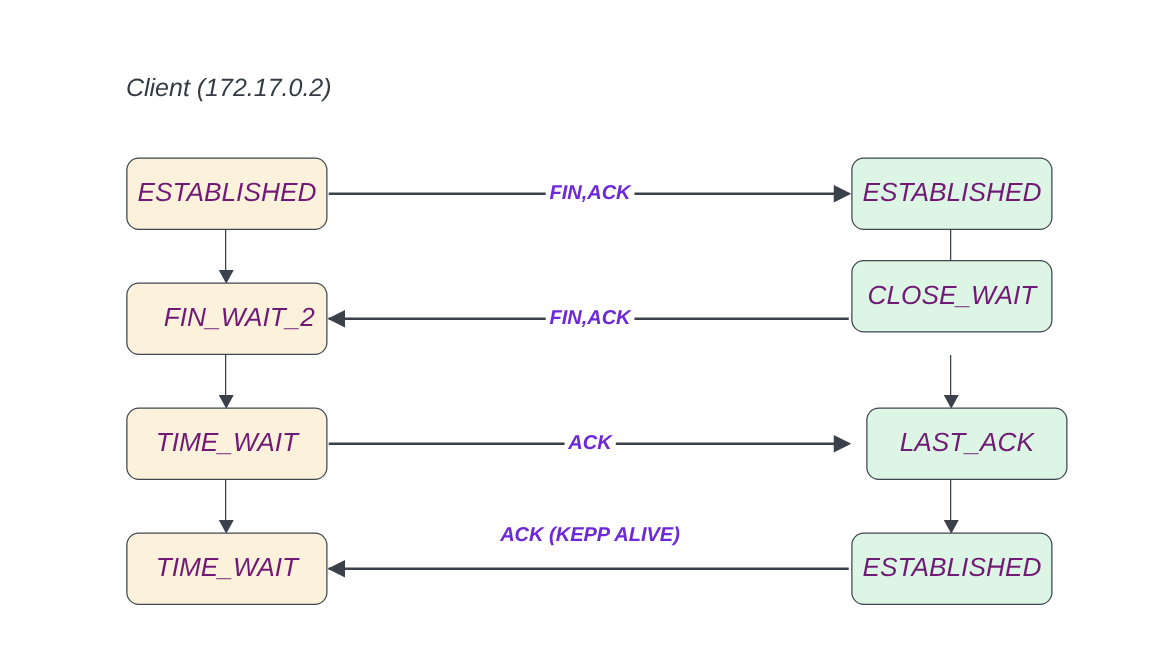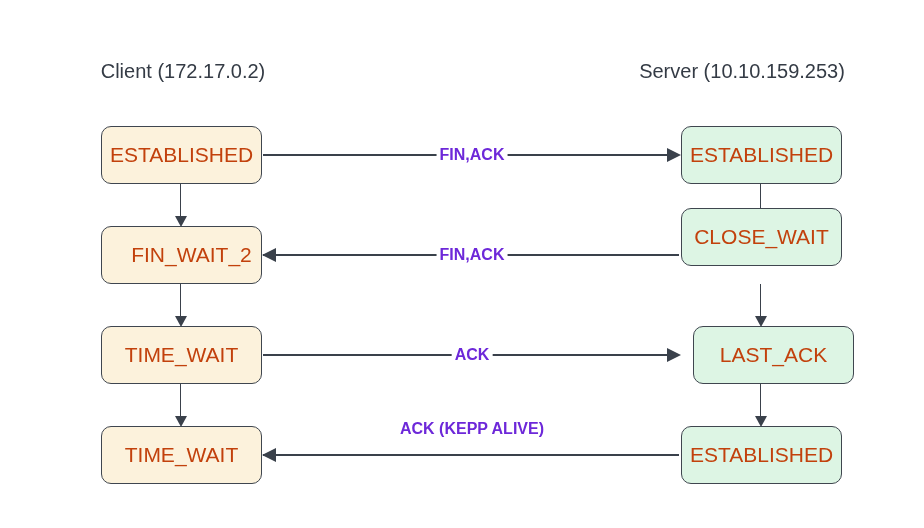--- a/index.html
+++ b/index.html
@@ -2,38 +2,39 @@
 <html><head>
 <meta charset="utf-8">
 <style>
   html,body{margin:0;padding:0;background:#ffffff;}
   #canvas{
     position:relative;
     width:924px;height:528px;
     background:#ffffff;
     font-family:"Liberation Sans", sans-serif;
     overflow:hidden;
+    font-style:italic;
   }
   .hdr{
     position:absolute;
     top:60px;
     transform:translateX(-50%);
     font-size:20px;
     color:#343b45;
     white-space:nowrap;
   }
   .state-box{
     position:absolute;
     width:161px;height:58px;
     box-sizing:border-box;
     border:1.5px solid #3f464f;
     border-radius:10px;
     display:flex;align-items:center;justify-content:center;
     font-size:21px;
-    color:#c2410c;
+    color:#701a75;
     white-space:nowrap;
   }
   .hline{
     position:absolute;
     height:0;
     border-top:2px solid #3a414b;
   }
   .vline{
     position:absolute;
     width:0;
@@ -66,21 +67,20 @@
     font-weight:bold;
     color:#6d28d9;
     white-space:nowrap;
   }
 </style>
 </head>
 <body>
 
 <div id="canvas">
   <div class="hdr" style="left:183px">Client (172.17.0.2)</div>
-  <div class="hdr" style="left:742px">Server (10.10.159.253)</div>
   <div id="rows">
       <div class="state-box" style="left: 101px; top: 126px; background: rgb(252, 242, 220);">ESTABLISHED</div>
       <div class="state-box" style="left: 681px; top: 126px; background: rgb(221, 245, 228);">ESTABLISHED</div>
       <div class="hline" style="left: 263px; top: 154px; width: 416px;"></div>
       <div class="arrow-right" style="left: 667px; top: 148px;"></div>
       <div class="msg-label" style="left: 472px; top: 155px;">FIN,ACK</div>
       <div class="vline" style="left: 180px; top: 184px; height: 32px;"></div>
       <div class="arrow-down" style="left: 175px; top: 216px;"></div>
       <div class="vline" style="left: 760px; top: 184px; height: 32px;"></div>
       <div class="arrow-down" style="left: 755px; top: 216px;"></div>

